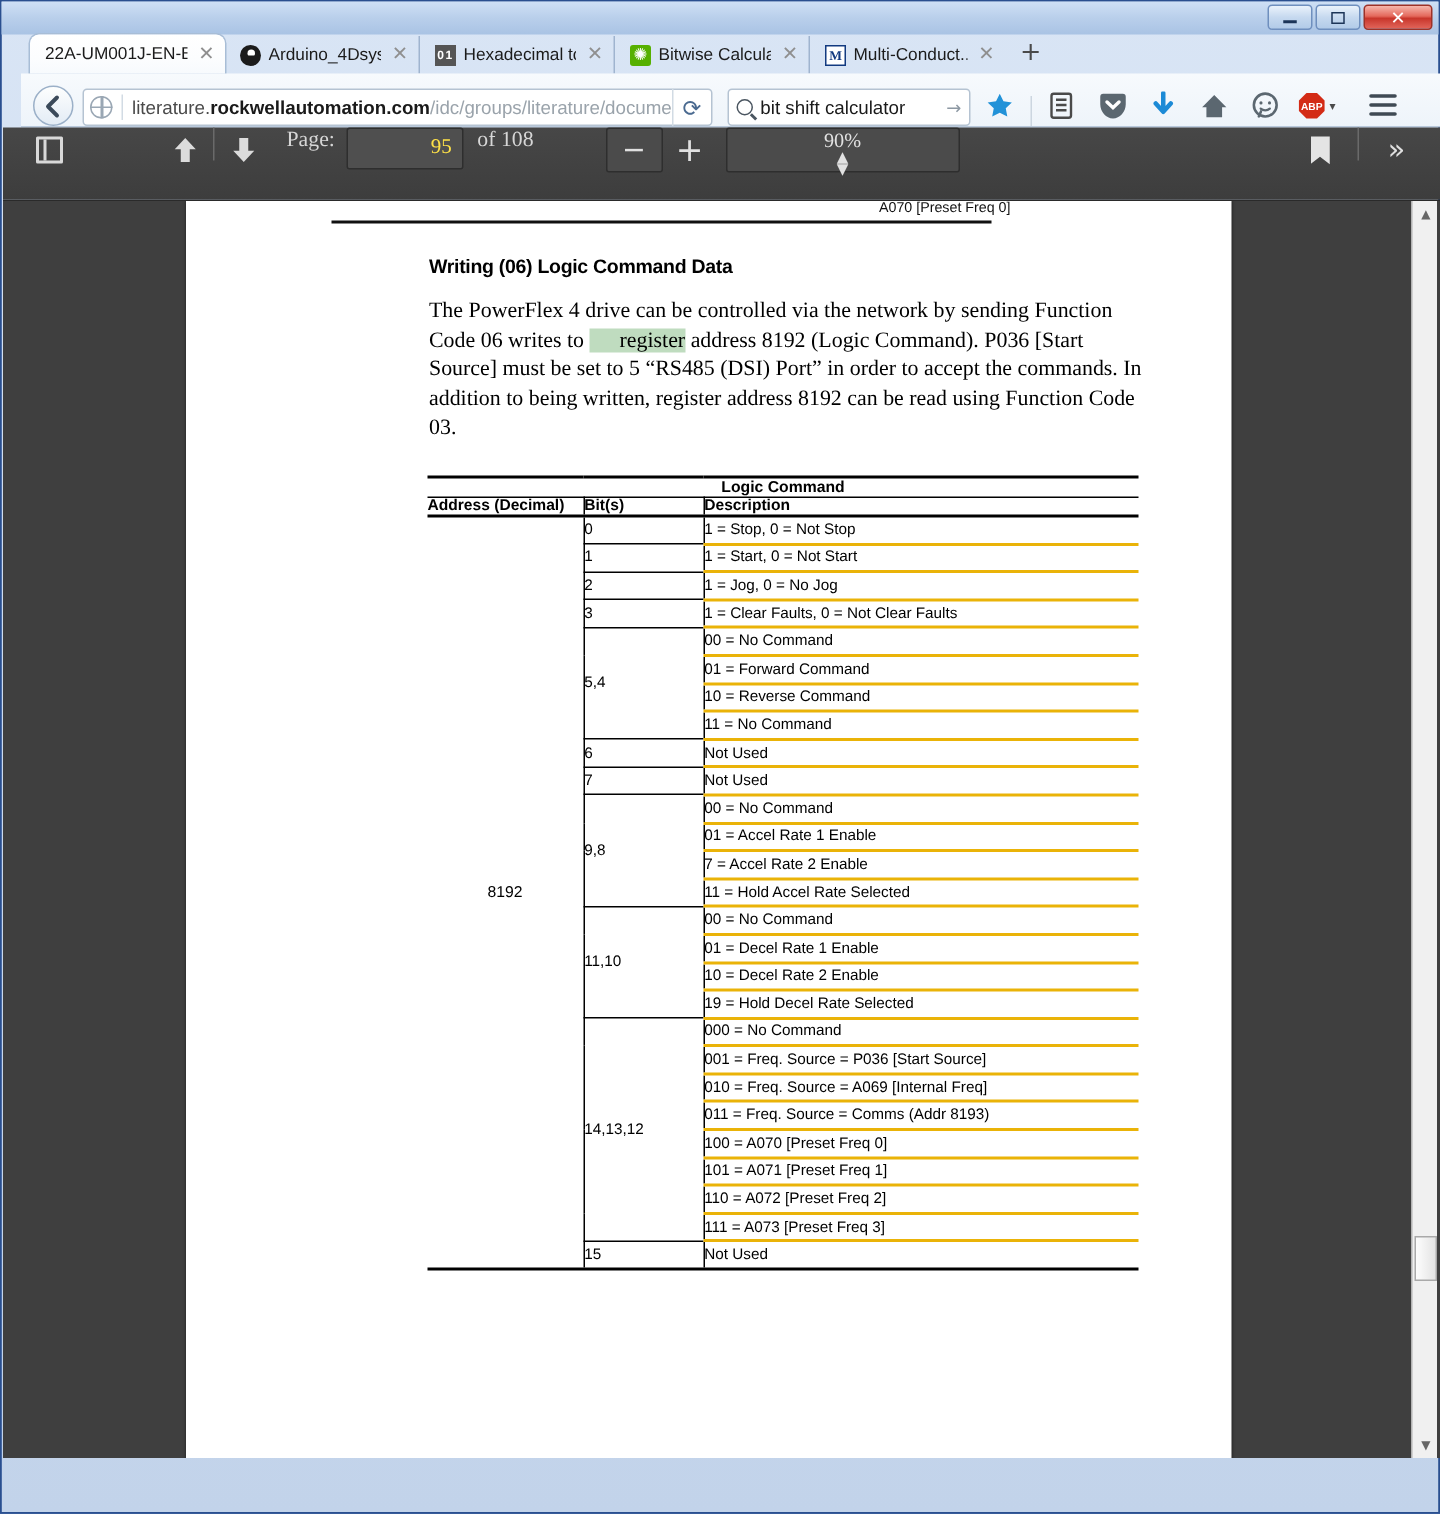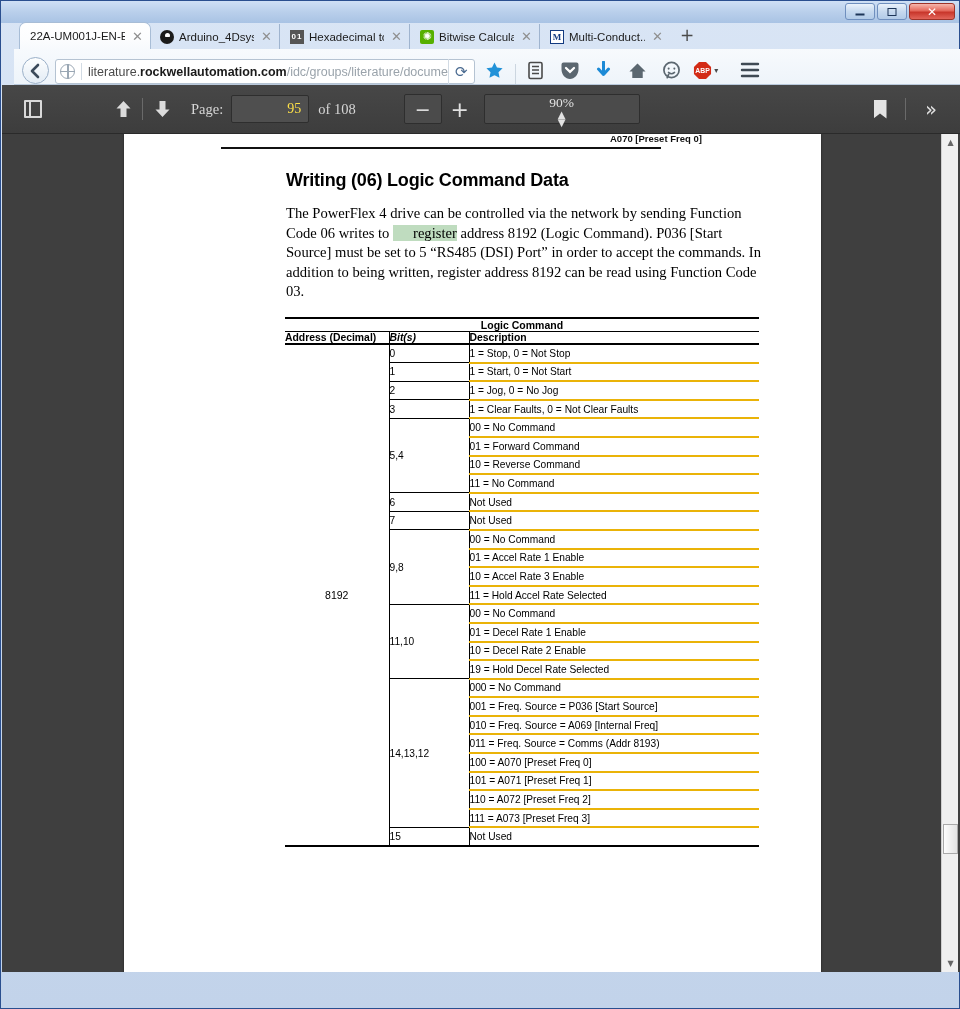--- a/index.html
+++ b/index.html
@@ -109,21 +109,21 @@
   .goarrow { color:#8d98a3; font-size:12px; font-family:"DejaVu Sans",sans-serif;}
   .tbicon { width:28px; height:28px; display:flex;align-items:center;justify-content:center;
     cursor:pointer; flex:0 0 28px; }
   .vsep { width:1px; height:20px; background:#ccd6e0; }
 
   
   #pdfbar {
     position:absolute; left:1px; top:84px; width:958px; height:49px;
     background: linear-gradient(to bottom,#474747 0%,#3d3d3d 100%);
     border-bottom:1px solid #2a2a2a;
-    display:flex; align-items:center; padding:0 14px; color:#d9d9d9;
+    display:flex; align-items:flex-start; padding:0 14px; color:#d9d9d9;
   }
   .pbtn { display:flex;align-items:center;justify-content:center;cursor:pointer;
     width:30px;height:30px; }
   .sidebar-ico { width:18px;height:18px;border:2px solid #d9d9d9;border-radius:1px;position:relative;}
   .sidebar-ico::after{content:"";position:absolute;left:3px;top:0;width:2px;height:14px;background:#d9d9d9;}
   .pgsep { width:1px;height:22px;background:#6a6a6a;margin:0 4px; }
   .pglabel { font-size:14.5px; color:#d6d6d6; margin:0 8px 0 14px;
     font-family:"Liberation Serif", serif; }
   .pginput {
     width:78px;height:28px;background:#4f4f4f;border:1px solid #2e2e2e;border-radius:2px;
@@ -153,28 +153,28 @@
   
   #viewer {
     position:absolute;left:1px;top:133px;width:958px;height:838px;background:#3f3f3f;
     overflow:hidden;
   }
   #page {
     position:absolute;left:122px;top:0px;width:697px;height:975px;background:#fff;
     box-shadow: 0 0 2px rgba(0,0,0,.5);
   }
   
-  #prevfrag { position:absolute; left:486px; top:-6px; width:224px; height:16px; overflow:hidden;font-weight:bold;}
+  #prevfrag { position:absolute; left:462px; top:-6px; width:224px; height:16px; overflow:hidden;}
   #prevfrag .ln { font-size:9.5px;color:#111; font-family:"Liberation Sans",sans-serif;
     white-space:nowrap; }
   #prevrule { position:absolute; left:97px; top:13px; width:440px; height:2px; background:#111; }
 
   .doc { position:absolute; left:162px; top:36px; width:480px; }
   h1.heading {
-    font-family:"Liberation Sans", sans-serif; font-size:18px; font-weight:bold;
+    font-family:"Liberation Sans", sans-serif; font-size:13px; font-weight:bold;
     color:#000; letter-spacing:-0.2px; margin-bottom:13px;
   }
   p.body {
     font-family:"Liberation Serif", serif; font-size:14.6px; line-height:19.5px; color:#000;
     text-align:left;
   }
   .hl { background:#bfdcbf;padding-left:20px; }
 
   
   table.lc {
@@ -297,20 +297,25 @@
       </svg>
     </div>
 
     <div class="urlbox">
       <span class="globe"></span>
       <span class="urlsep"></span>
       <span class="urltext"><span class="dk">literature.</span><b>rockwellautomation.com</b><span>/idc/groups/literature/docume</span></span>
       <span class="reload">⟳</span>
     </div>
 
+    <div class="searchbox">
+      <span class="mag"></span>
+      <span class="q" placeholder="Search">bit shift calculator</span>
+      <span class="goarrow">→</span>
+    </div>
 
     <div class="tbicon">
       <svg width="19" height="19" viewBox="0 0 20 20">
         <path d="M10 1.5l2.6 5.4 5.9.8-4.3 4.1 1.1 5.8L10 14.9 4.7 17.6l1.1-5.8L1.5 7.7l5.9-.8z" fill="#2292d8"></path>
       </svg>
     </div>
     <div class="vsep"></div>
     <div class="tbicon">
       <svg width="17" height="19" viewBox="0 0 17 19">
         <rect x="2" y="1.5" width="13" height="16" rx="1.5" fill="none" stroke="#4a4a4a" stroke-width="1.6"></rect>
@@ -422,21 +427,21 @@
           <col class="c-addr">
             <col class="c-bit">
             <col class="c-desc">
         </colgroup>
         <thead>
           <tr>
             <td class="tcap" colspan="3">Logic Command</td>
           </tr>
           <tr>
             <th class="th">Address (Decimal)</th>
-            <th class="th" style="border-left:1px solid #000;font-style:italic;">Bit(s)</th>
+            <th class="th" style="border-left:1px solid #000;">Bit(s)</th>
             <th class="th" style="border-left:1px solid #000;margin-left:47px;">Description</th>
           </tr>
         </thead>
         <tbody id="lc-body">
             <tr>
               <td class="addr" rowspan="27" style="border-bottom: 2px solid rgb(0, 0, 0);">8192</td>
               <td class="bitgrp" rowspan="1">0</td>
               <td class="desc">1 = Stop, 0 = Not Stop</td>
             </tr>
             <tr>
@@ -473,21 +478,21 @@
               <td class="desc">Not Used</td>
             </tr>
             <tr>
               <td class="bitgrp bittop" rowspan="4">9,8</td>
               <td class="desc">00 = No Command</td>
             </tr>
             <tr>
               <td class="desc">01 = Accel Rate 1 Enable</td>
             </tr>
             <tr>
-              <td class="desc">10 = Accel Rate 3 Enable</td>
+              <td class="desc">7 = Accel Rate 2 Enable</td>
             </tr>
             <tr>
               <td class="desc">11 = Hold Accel Rate Selected</td>
             </tr>
             <tr>
               <td class="bitgrp bittop" rowspan="4">11,10</td>
               <td class="desc">00 = No Command</td>
             </tr>
             <tr>
               <td class="desc">01 = Decel Rate 1 Enable</td>

